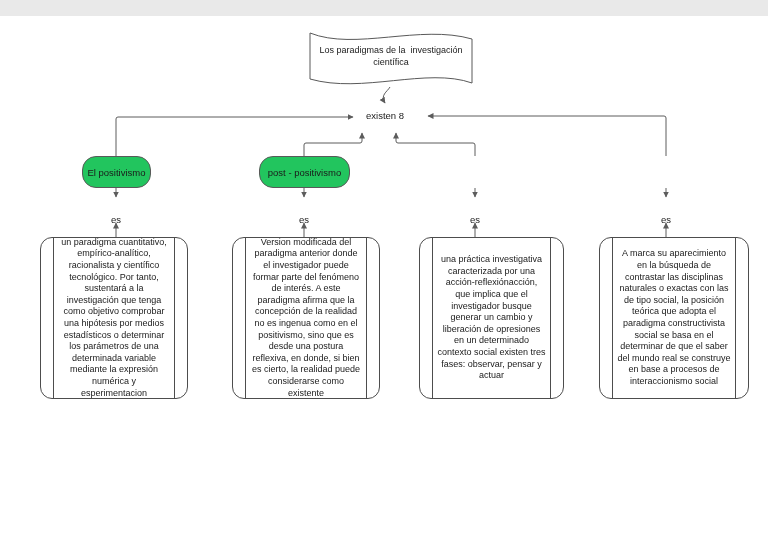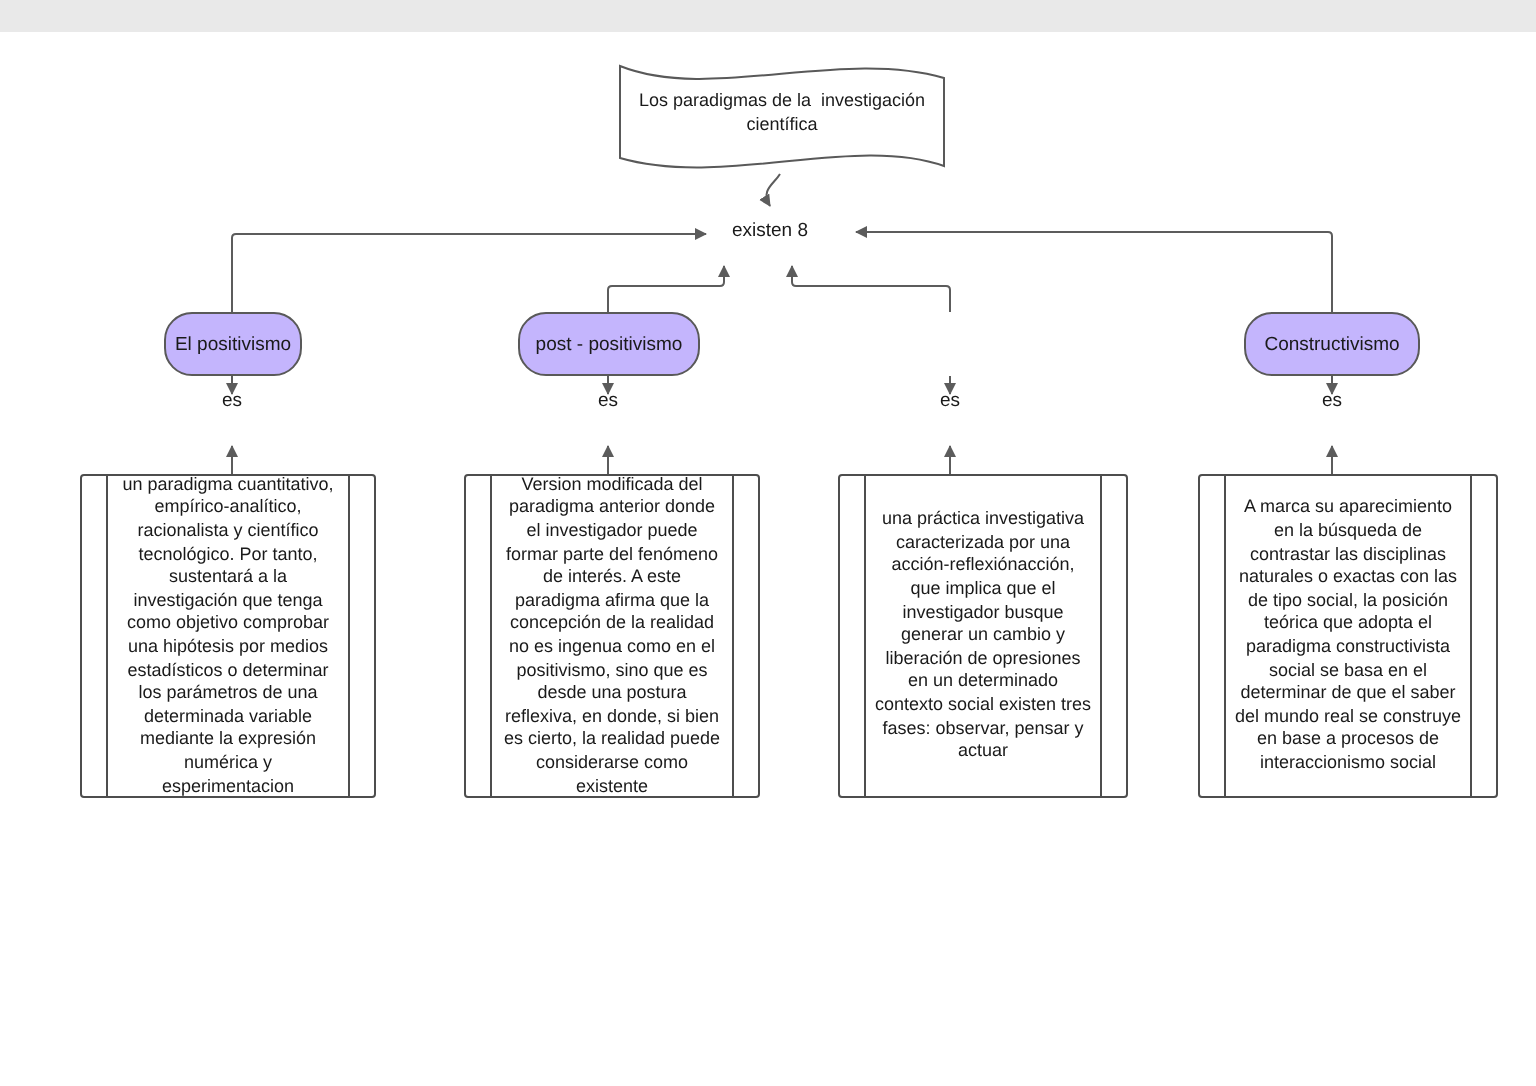--- a/index.html
+++ b/index.html
@@ -18,39 +18,39 @@
   .banner-text{
     position:absolute;left:306px;top:29px;width:170px;
     font-size:9px;line-height:11.5px;text-align:center;
     white-space:pre-wrap;
   }
   .float-label{
     position:absolute;
     font-size:9.5px;line-height:12px;text-align:center;
   }
   #existen-label{left:352px;top:94px;width:66px;}
-  .es-label{top:179px;width:24px;}
+  .es-label{top:198px;width:24px;}
   #es-1{left:104px;} #es-2{left:292px;} #es-3{left:463px;} #es-4{left:654px;}
 
   .paradigm-node{
     position:absolute;top:140px;height:32px;
     border:1px solid #595959;border-radius:14px;
-    background:#c4b5fd;
+    background:#22c55e;
     display:flex;align-items:center;justify-content:center;
     font-size:9.5px;
     box-sizing:border-box;
   }
   #node-1{left:82px;width:69px;}
   #node-2{left:259px;width:91px;align-items:center;}
   #node-3{left:441px;width:69px;}
   #node-4{left:622px;width:88px;}
 
   .desc-box{
     position:absolute;top:221px;height:162px;
-    border:1px solid #4d4d4d;border-radius:2px;
+    border:1px solid #4d4d4d;border-radius:12px;
     background:#ffffff;
     box-sizing:border-box;
   }
   #desc-1{left:40px;width:148px;}
   #desc-2{left:232px;width:148px;}
   #desc-3{left:419px;width:145px;}
   #desc-4{left:599px;width:150px;}
   .desc-box::before,.desc-box::after{
     content:"";position:absolute;top:0;bottom:0;width:0;
     border-left:1px solid #4d4d4d;
@@ -103,23 +103,20 @@
 científica</div>
 
   <div id="existen-label" class="float-label">existen 8</div>
 
   <div id="node-1" class="paradigm-node">
     <span>El positivismo</span>
   </div>
   <div id="node-2" class="paradigm-node">
     <span>post - positivismo</span>
   </div>
-  <div id="node-4" class="paradigm-node">
-    <span>Constructivismo</span>
-  </div>
 
   <div id="es-1" class="float-label es-label">es</div>
   <div id="es-2" class="float-label es-label">es</div>
   <div id="es-3" class="float-label es-label">es</div>
   <div id="es-4" class="float-label es-label">es</div>
 
   <div id="desc-1" class="desc-box">
     <div class="desc-text">un paradigma cuantitativo, empírico-analítico, racionalista y científico tecnológico. Por tanto, sustentará a la investigación que tenga como objetivo comprobar una hipótesis por medios estadísticos o determinar los parámetros de una determinada variable mediante la expresión numérica y esperimentacion</div>
   </div>
   <div id="desc-2" class="desc-box">

